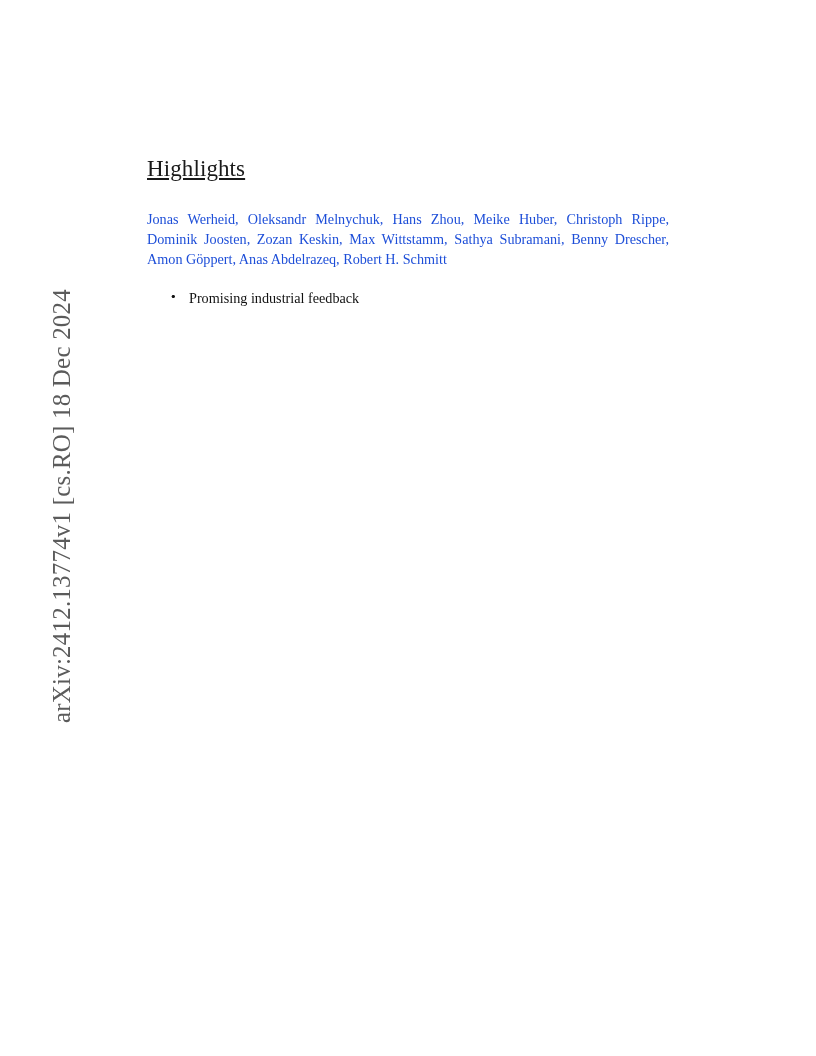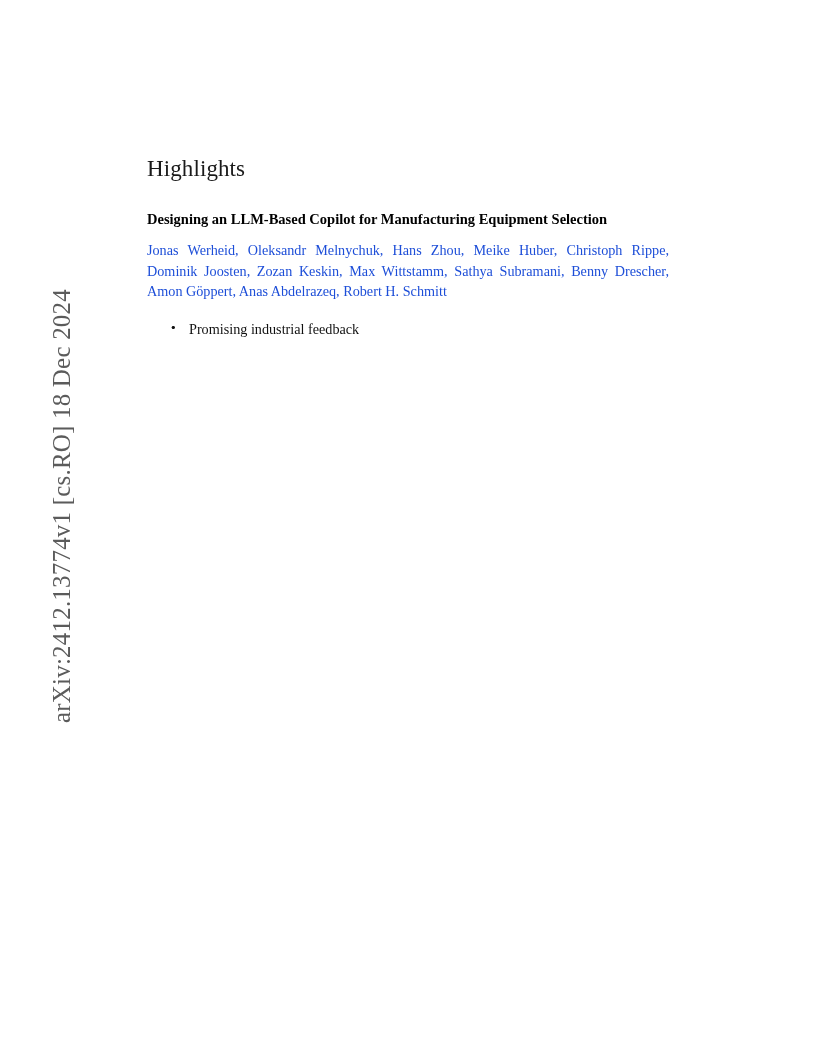--- a/index.html
+++ b/index.html
@@ -53,20 +53,21 @@
     width: 522px;
   }
 
   .doc-heading {
     font-size: 23px;
     font-weight: normal;
     line-height: 1.2;
     margin: 0 0 26px 0;
     color: #1a1a1a;
     letter-spacing: 0.1px;
+    text-decoration: underline;
   }
 
   .paper-title {
     font-size: 14.5px;
     font-weight: bold;
     line-height: 1.42;
     margin: 0 0 11px 0;
     text-align: justify;
     text-align-last: left;
     width: 520px;
@@ -110,21 +111,20 @@
 <div class="page">
 
   <div class="arxiv-stamp">
     <div class="stamp-text">arXiv:2412.13774v1  [cs.RO]  18 Dec 2024</div>
   </div>
 
   <div class="content">
 
     <h1 class="doc-heading">Highlights</h1>
 
-    <div class="paper-title">Designing an LLM-Based Copilot for Manufacturing Equipment Selection</div>
 
     <div class="authors">Jonas Werheid, Oleksandr Melnychuk, Hans Zhou, Meike Huber, Christoph Rippe, Dominik Joosten, Zozan Keskin, Max Wittstamm, Sathya Subramani, Benny Drescher, Amon Göppert, Anas Abdelrazeq, Robert H. Schmitt</div>
 
     <ul class="highlights-list">
       <li>
         <span class="bullet">•</span>
       </li>
       <li>
         <span class="bullet">•</span>
         <span>Promising industrial feedback</span>

